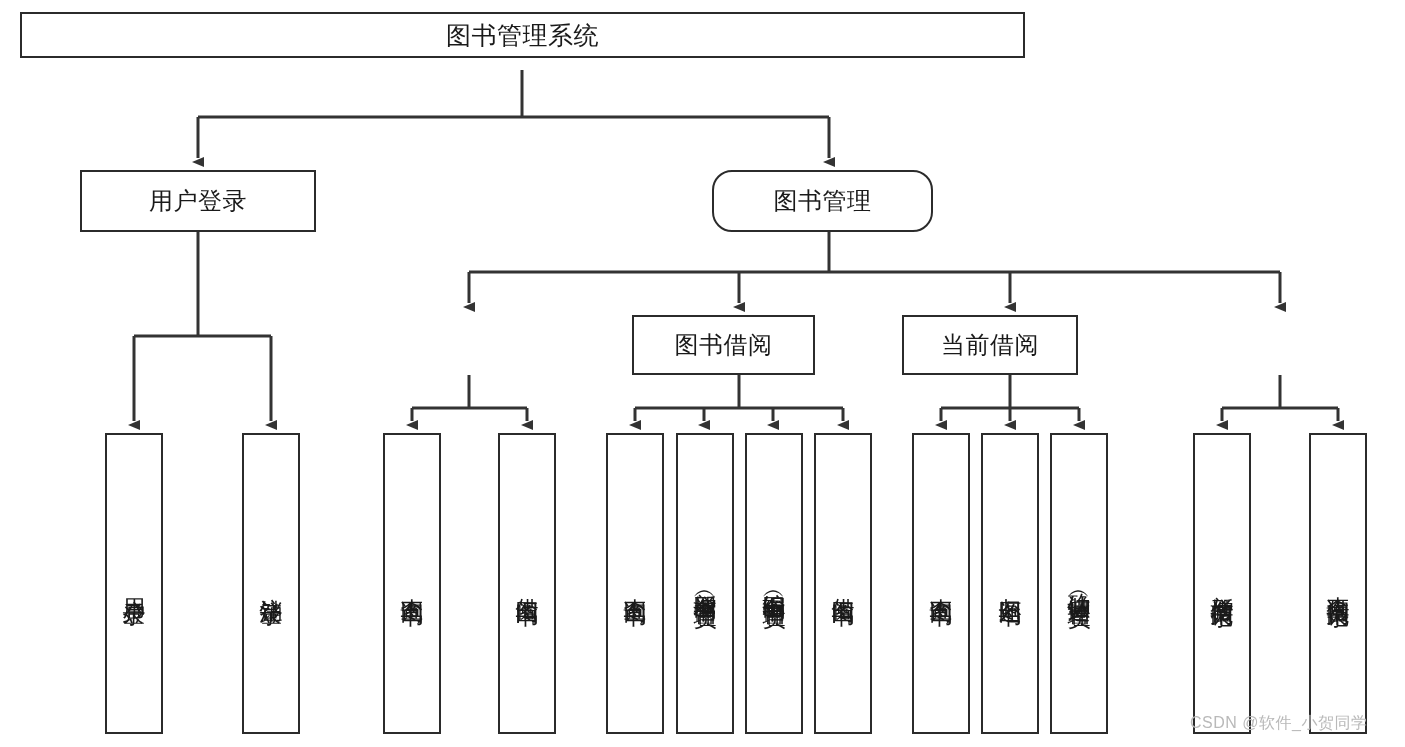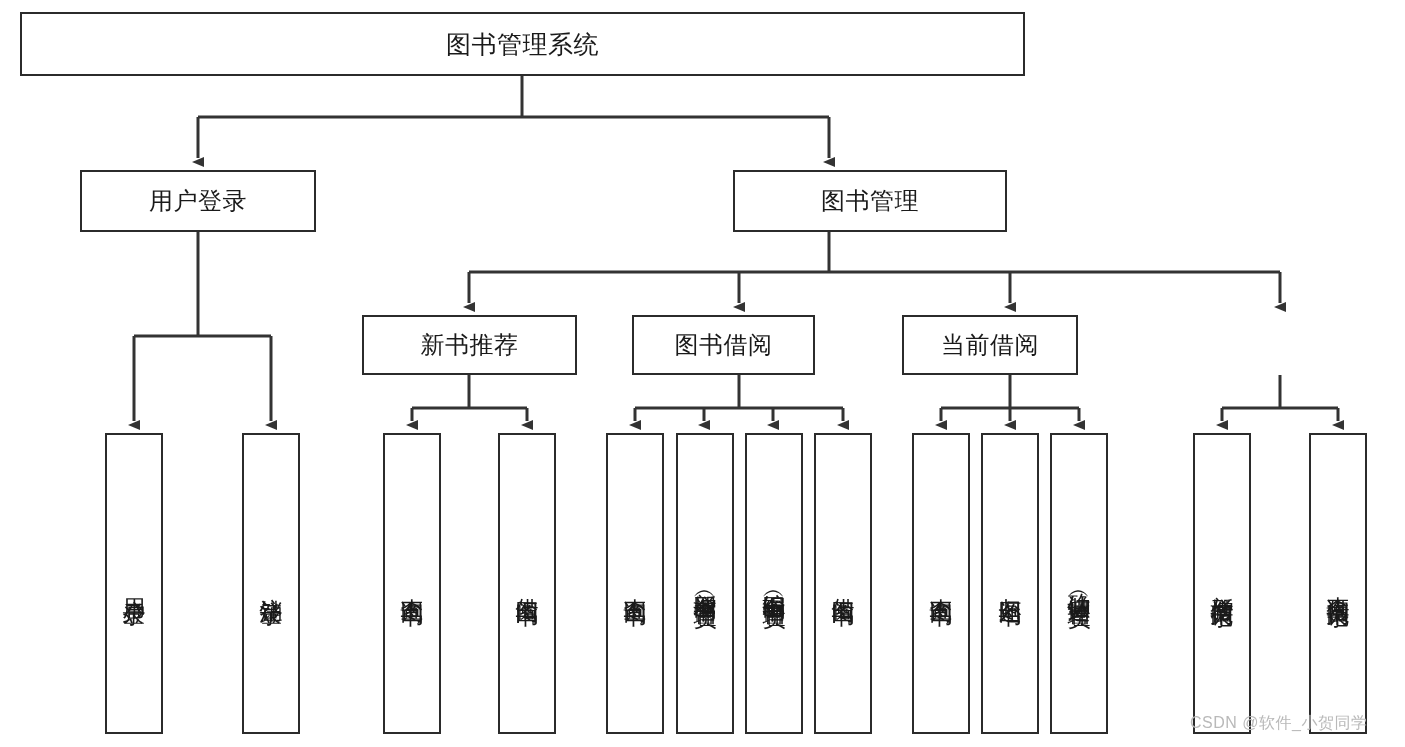--- a/index.html
+++ b/index.html
@@ -118,34 +118,31 @@
       <path d="M 1010 408 L 1010 421" marker-end="url(#arrow)"></path>
       <path d="M 1079 408 L 1079 421" marker-end="url(#arrow)"></path>
 
       <path d="M 1280 375 L 1280 408"></path>
       <path d="M 1222 408 L 1338 408"></path>
       <path d="M 1222 408 L 1222 421" marker-end="url(#arrow)"></path>
       <path d="M 1338 408 L 1338 421" marker-end="url(#arrow)"></path>
     </g>
   </svg>
 
-  <div class="node root horiz" style="left:20px; top:12px; width:1005px; height:64px;">
+  <div class="node root horiz" style="left:20px; top:12px; width:1005px; height:46px;">
     <span class="lbl">图书管理系统</span>
   </div>
 
   <div class="node horiz" style="left:80px; top:170px; width:236px; height:62px;">
     <span class="lbl">用户登录</span>
   </div>
-  <div class="node horiz" style="left:733px; top:170px; width:274px; height:62px;">
+  <div class="node horiz" style="left:712px; top:170px; width:221px; height:62px;border-radius:20px;">
     <span class="lbl">图书管理</span>
   </div>
 
-  <div class="node horiz" style="left:362px; top:315px; width:215px; height:60px;">
-    <span class="lbl">新书推荐</span>
-  </div>
   <div class="node horiz" style="left:632px; top:315px; width:183px; height:60px;">
     <span class="lbl">图书借阅</span>
   </div>
   <div class="node horiz" style="left:902px; top:315px; width:176px; height:60px;">
     <span class="lbl">当前借阅</span>
   </div>
 
   <div class="node leaf" style="left:105px; top:433px; width:58px; height:301px;">
     <span class="lbl">用户登录</span>
   </div>

